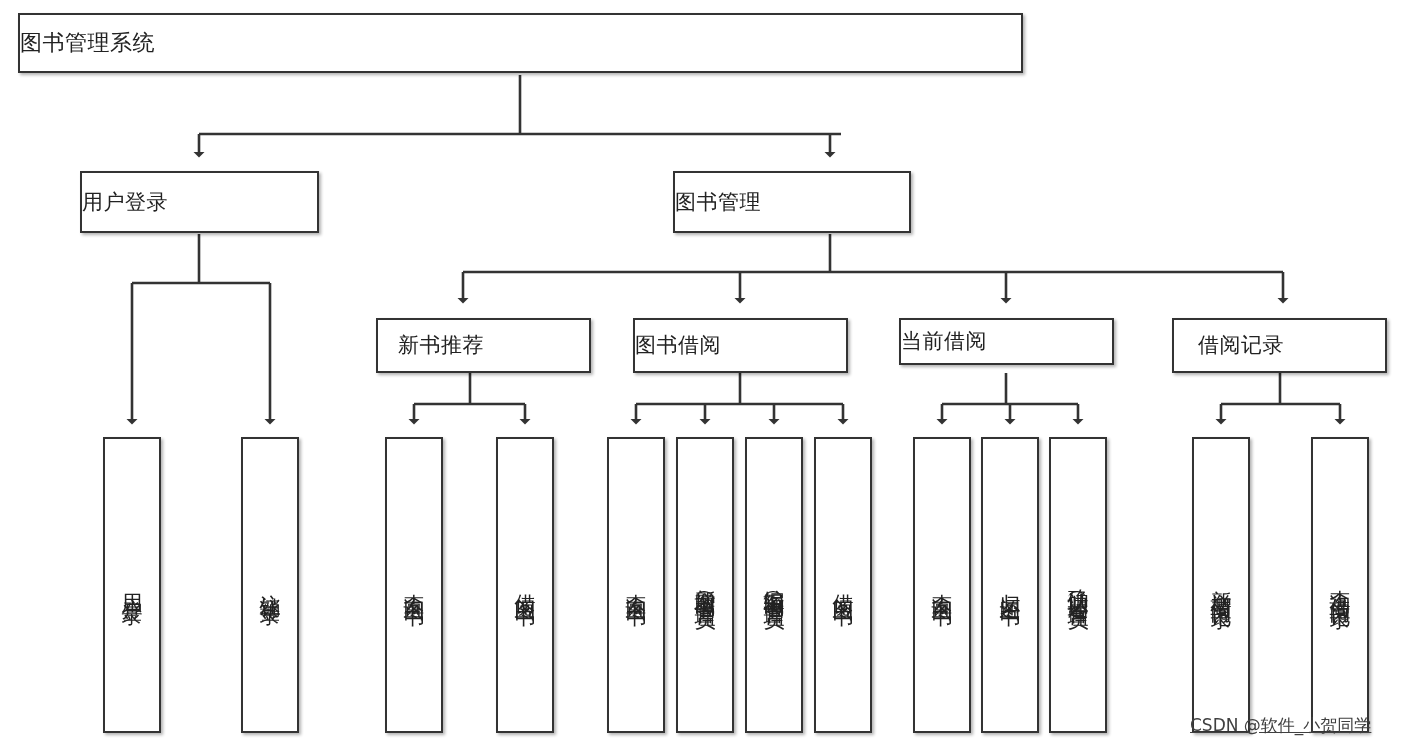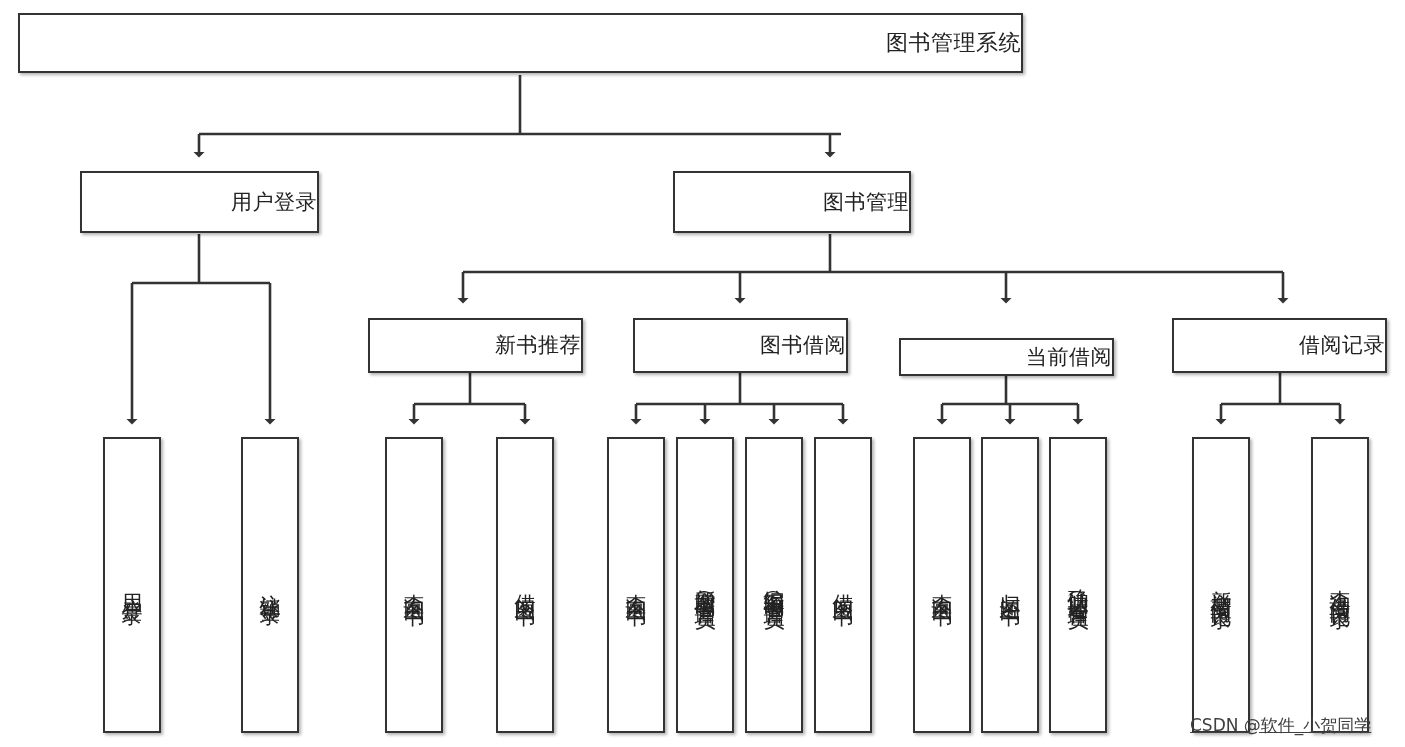--- a/index.html
+++ b/index.html
@@ -27,21 +27,21 @@
     pointer-events: none;
   }
   .node {
     position: absolute;
     box-sizing: border-box;
     background: #ffffff;
     border: 2px solid #333333;
     box-shadow: 2px 2px 3px rgba(0,0,0,0.30);
     display: flex;
     align-items: center;
-    justify-content: flex-end;
+    justify-content: flex-start;
     color: #222222;
     z-index: 2;
   }
   .node .label {
     display: block;
     text-align: center;
     line-height: 1.18;
     letter-spacing: 0.5px;
     white-space: pre-line;
   }
@@ -141,29 +141,29 @@
   </div>
 
   <div class="node horiz" style="left:80px; top:171px; width:239px; height:62px;">
     <span class="label">用户登录</span>
   </div>
 
   <div class="node horiz" style="left:673px; top:171px; width:238px; height:62px;">
     <span class="label">图书管理</span>
   </div>
 
-  <div class="node horiz" style="left:368px; top:318px; width:215px; height:55px;">
+  <div class="node horiz" style="left:376px; top:318px; width:215px; height:55px;padding-left:20px;">
     <span class="label">新书推荐</span>
   </div>
 
   <div class="node horiz" style="left:633px; top:318px; width:215px; height:55px;">
     <span class="label">图书借阅</span>
   </div>
 
-  <div class="node horiz" style="left:899px; top:318px; width:215px; height:38px;margin-top:20px;">
+  <div class="node horiz" style="left:899px; top:318px; width:215px; height:47px;">
     <span class="label">当前借阅</span>
   </div>
 
   <div class="node horiz" style="left:1172px; top:318px; width:215px; height:55px;padding-left:24px;">
     <span class="label">借阅记录</span>
   </div>
 
   <div class="node vert" style="left:103px; top:437px; width:58px; height:296px;">
     <span class="label">用户登录</span>
   </div>

